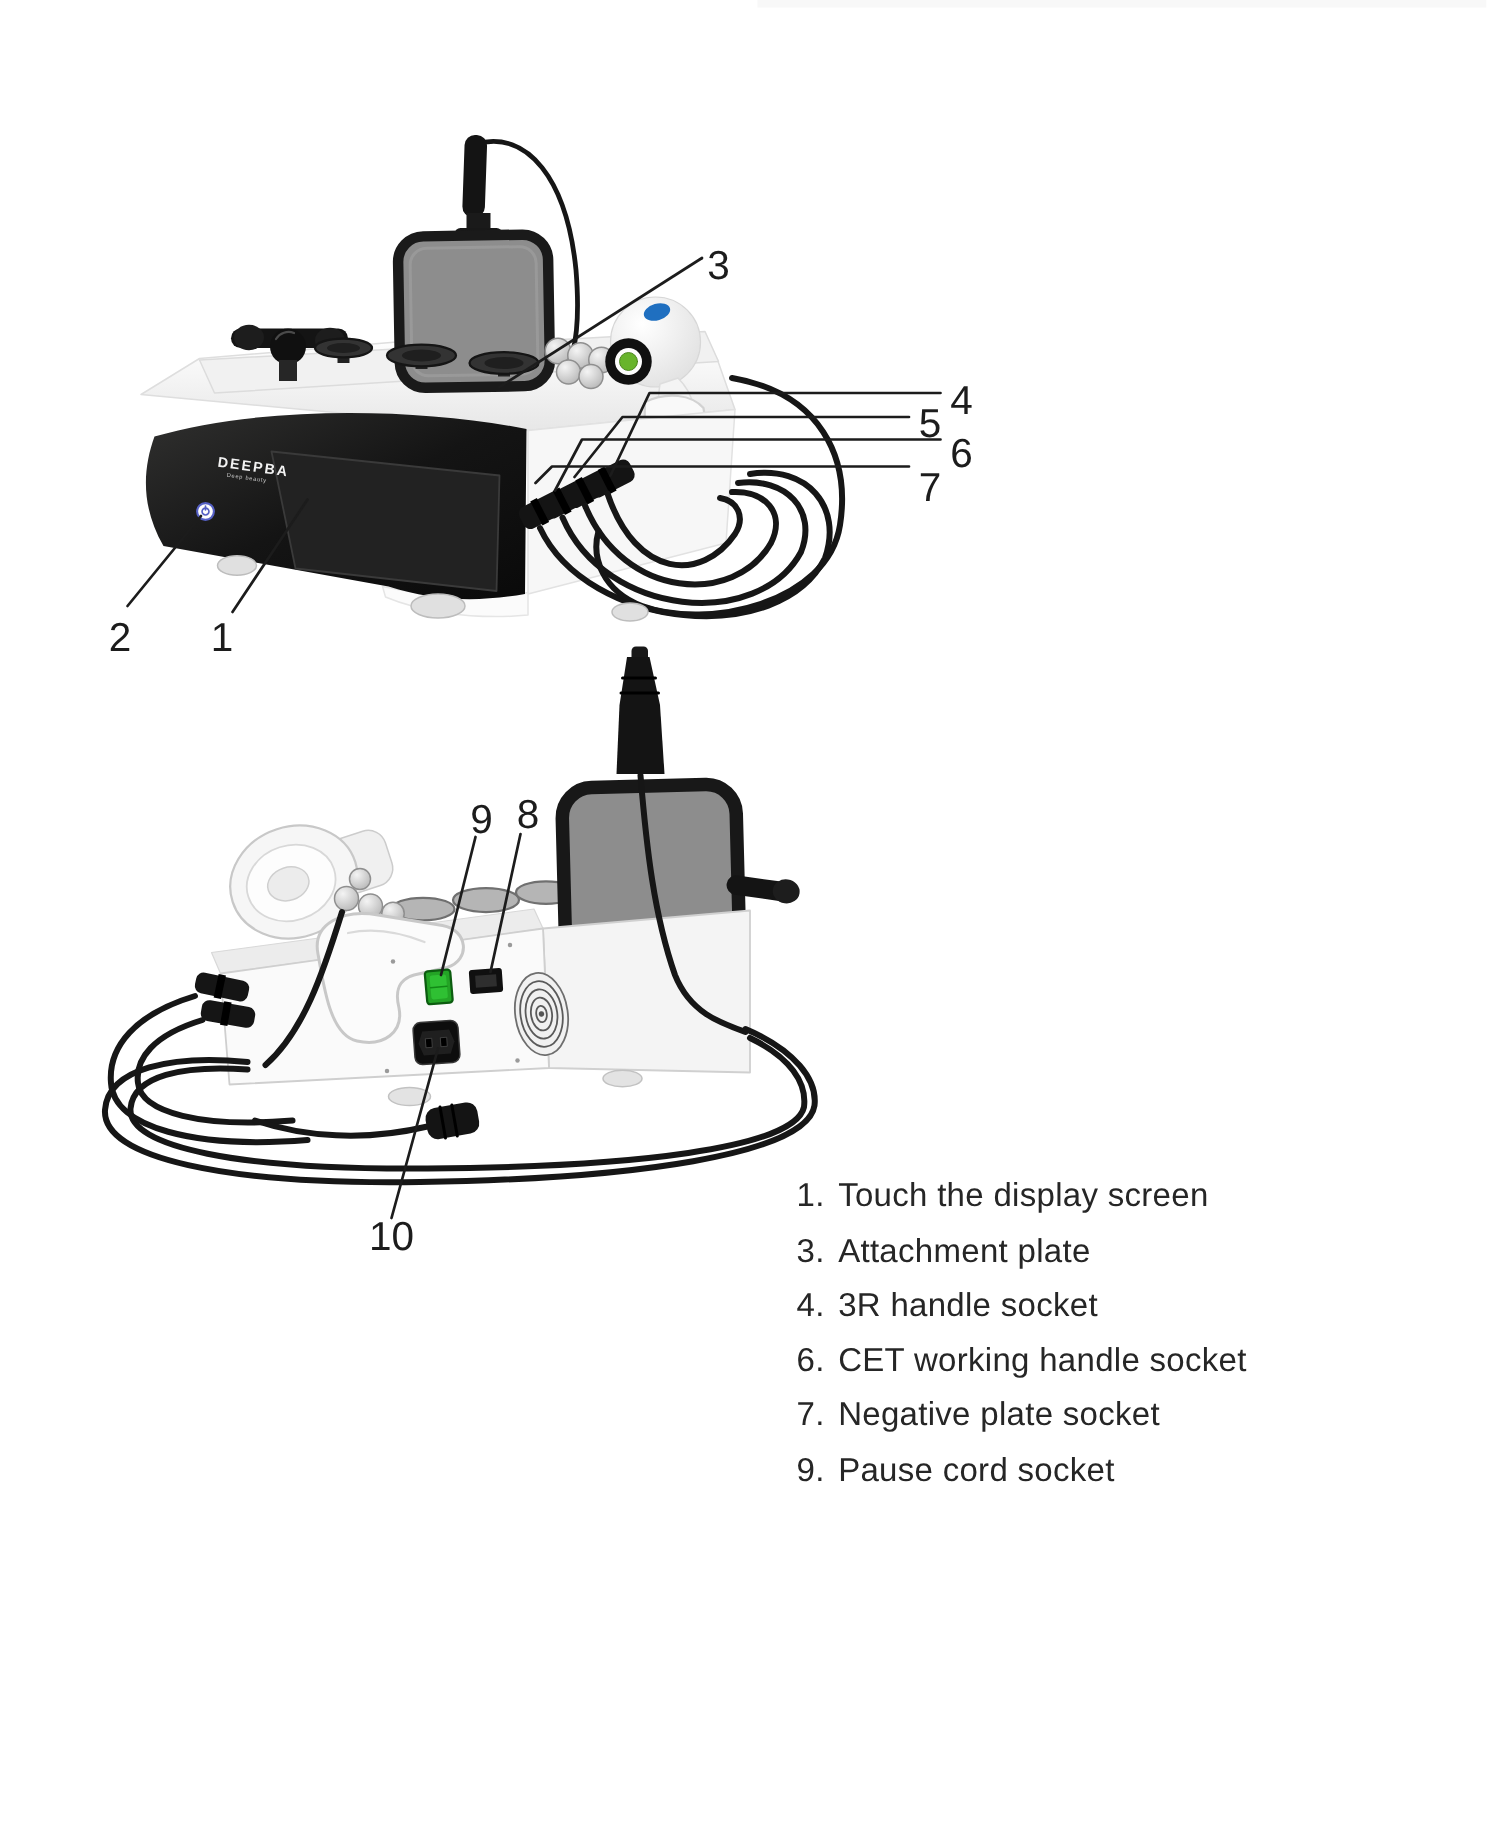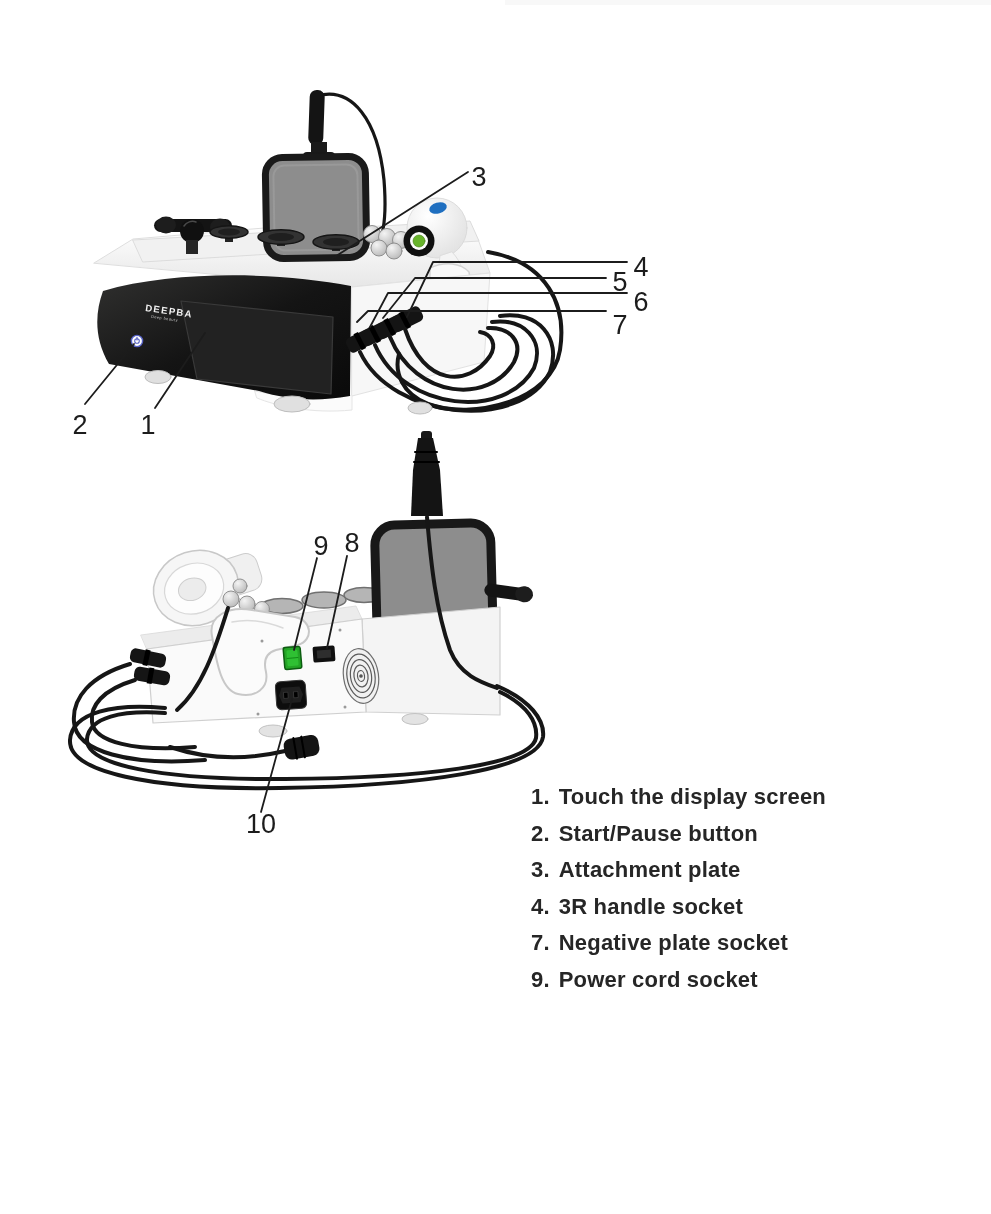--- a/index.html
+++ b/index.html
@@ -6,21 +6,20 @@
   body{
     width:991px;height:1214px;position:relative;background:#ffffff;overflow:hidden;
     font-family:"Liberation Sans", sans-serif;
   }
   .top-strip{position:absolute;left:505px;top:0;width:486px;height:5px;background:#f8f8f8;}
   .figure-svg{position:absolute;left:0;top:0;width:991px;height:1214px;}
   .legend{
     position:absolute;left:531px;top:779px;
     font-size:22px;line-height:36.5px;color:#262626;letter-spacing:.2px;
     white-space:nowrap;
-    font-weight:bold;
   }
   .legend .lnum{margin-right:9px;}
   svg text.callout{
     font-family:"Liberation Sans", sans-serif;
     font-size:27px;fill:#1c1c1c;
   }
   svg text.brand{
     font-family:"Liberation Sans", sans-serif;
     font-weight:bold;fill:#f2f2f2;letter-spacing:1.4px;font-size:9.5px;
   }
@@ -297,18 +296,18 @@
     </g>
 
     <text class="callout" text-anchor="middle" x="321" y="555">9</text>
     <text class="callout" text-anchor="middle" x="352" y="552">8</text>
     <text class="callout" text-anchor="middle" x="261" y="833">10</text>
   </g>
 </svg>
 
 <div class="legend">
   <div class="legend-row"><span class="lnum">1.</span><span class="ltext">Touch the display screen</span></div>
-  <div class="legend-row"><span class="lnum">2.</span><span class="ltext">Start/Pause button</span></div>
   <div class="legend-row"><span class="lnum">3.</span><span class="ltext">Attachment plate</span></div>
   <div class="legend-row"><span class="lnum">4.</span><span class="ltext">3R handle socket</span></div>
+  <div class="legend-row"><span class="lnum">6.</span><span class="ltext">CET working handle socket</span></div>
   <div class="legend-row"><span class="lnum">7.</span><span class="ltext">Negative plate socket</span></div>
-  <div class="legend-row"><span class="lnum">9.</span><span class="ltext">Power cord socket</span></div>
+  <div class="legend-row"><span class="lnum">9.</span><span class="ltext">Pause cord socket</span></div>
 </div>
 
 </body></html>

